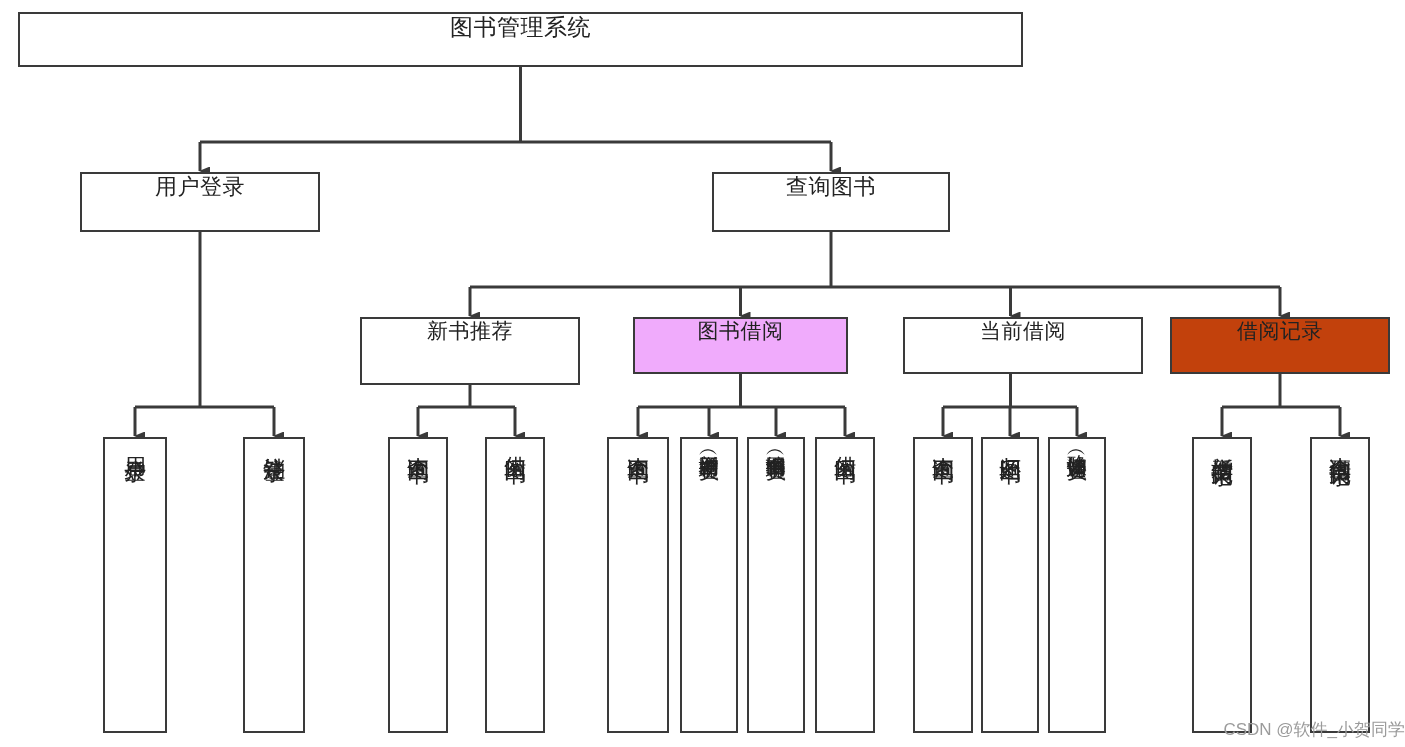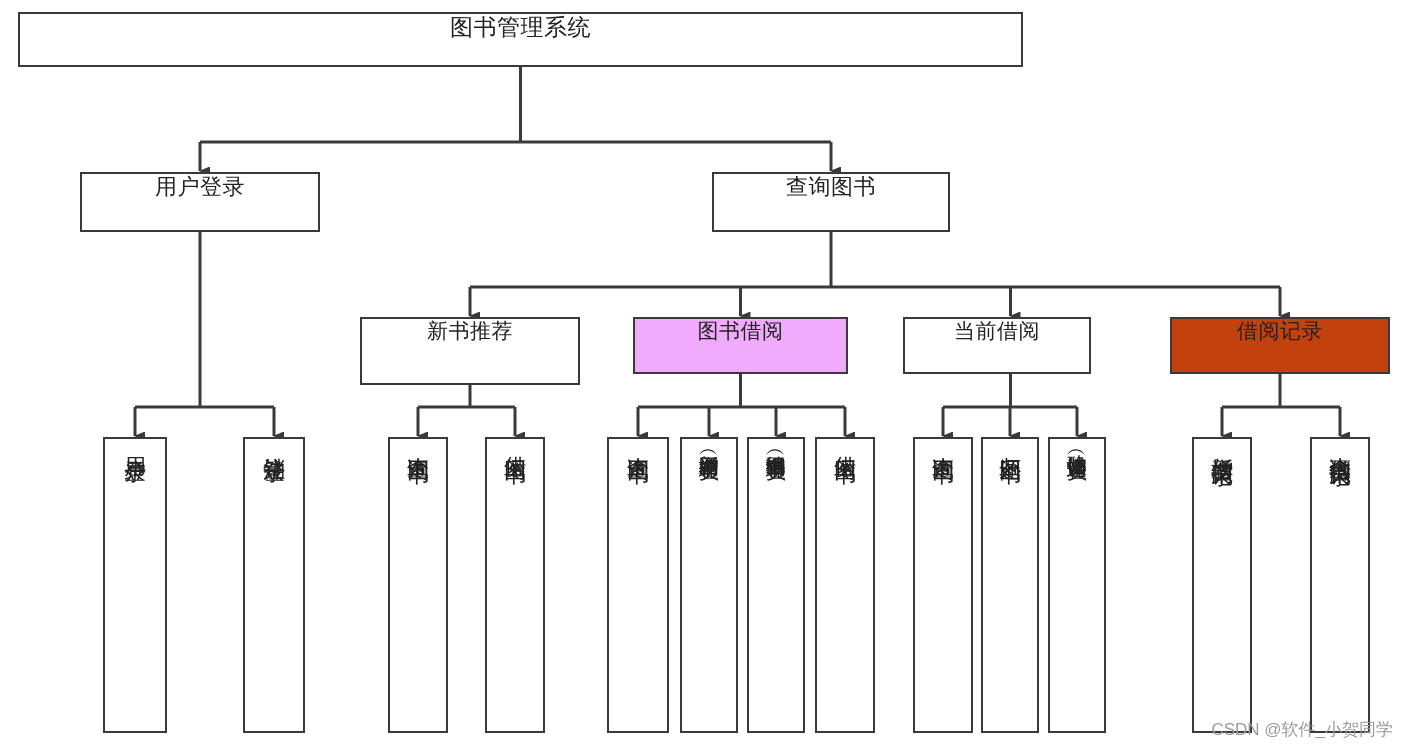--- a/index.html
+++ b/index.html
@@ -57,21 +57,21 @@
     line-height: 1.12;
     letter-spacing: 2px;
     white-space: nowrap;
   }
   .node-leaf.narrow .label {
     font-size: 20px;
     letter-spacing: 1px;
   }
   #watermark {
     position: absolute;
-    right: 12px;
+    right: 0;
     bottom: 6px;
     font-size: 17px;
     color: #9b9b9b;
     z-index: 5;
     white-space: nowrap;
     font-family: "Liberation Sans", "DejaVu Sans", sans-serif;
   }
 </style>
 </head>
 <body>
@@ -130,21 +130,21 @@
       </div>
       <div class="node node-l1" id="node-book-management" style="left: 712px; top: 172px; width: 238px; height: 60px; border-color: rgb(58, 58, 58); background: rgb(255, 255, 255); color: rgb(34, 34, 34);">
         <span class="label">查询图书</span>
       </div>
       <div class="node node-l2" id="node-new-book-recommend" style="left: 360px; top: 317px; width: 220px; height: 68px; border-color: rgb(58, 58, 58); background: rgb(255, 255, 255); color: rgb(34, 34, 34);">
         <span class="label">新书推荐</span>
       </div>
       <div class="node node-l2" id="node-book-borrow" style="left: 633px; top: 317px; width: 215px; height: 57px; border-color: rgb(58, 58, 58); background: #f0abfc; color: rgb(34, 34, 34);">
         <span class="label">图书借阅</span>
       </div>
-      <div class="node node-l2" id="node-current-borrow" style="left: 903px; top: 317px; width: 188px; height: 57px; border-color: rgb(58, 58, 58); background: rgb(255, 255, 255); color: rgb(34, 34, 34);">
+      <div class="node node-l2" id="node-current-borrow" style="left: 903px; top: 317px; width: 240px; height: 57px; border-color: rgb(58, 58, 58); background: rgb(255, 255, 255); color: rgb(34, 34, 34);">
         <span class="label">当前借阅</span>
       </div>
       <div class="node node-l2" id="node-borrow-record" style="left: 1170px; top: 317px; width: 220px; height: 57px; border-color: rgb(58, 58, 58); background: #c2410c; color: rgb(34, 34, 34);">
         <span class="label">借阅记录</span>
       </div>
       <div class="node node-leaf" id="node-leaf-user-login" style="left: 103px; top: 437px; width: 64px; height: 296px; border-color: rgb(58, 58, 58); background: rgb(255, 255, 255); color: rgb(34, 34, 34);">
         <span class="label">用户登录</span>
       </div>
       <div class="node node-leaf" id="node-leaf-user-logout" style="left: 243px; top: 437px; width: 62px; height: 296px; border-color: rgb(58, 58, 58); background: rgb(255, 255, 255); color: rgb(34, 34, 34);">
         <span class="label">注销登录</span>

